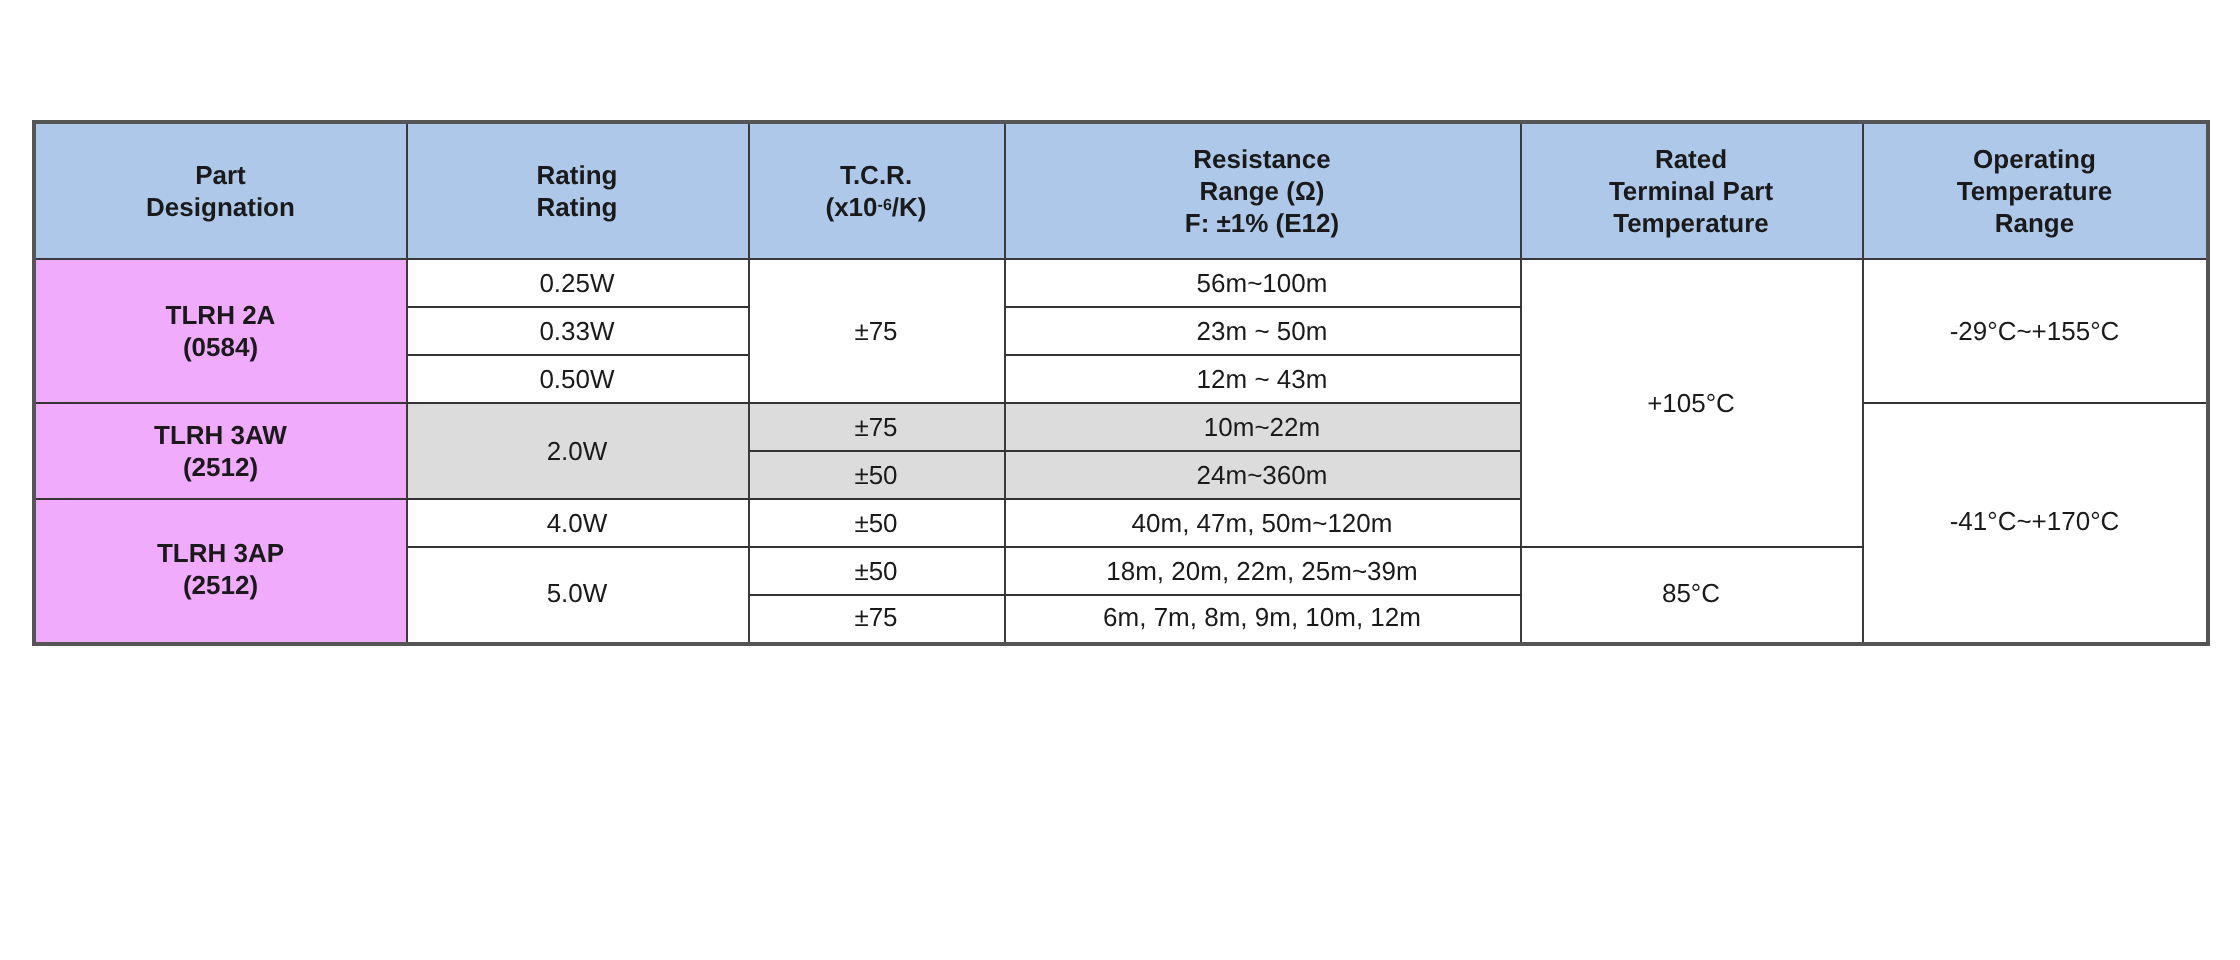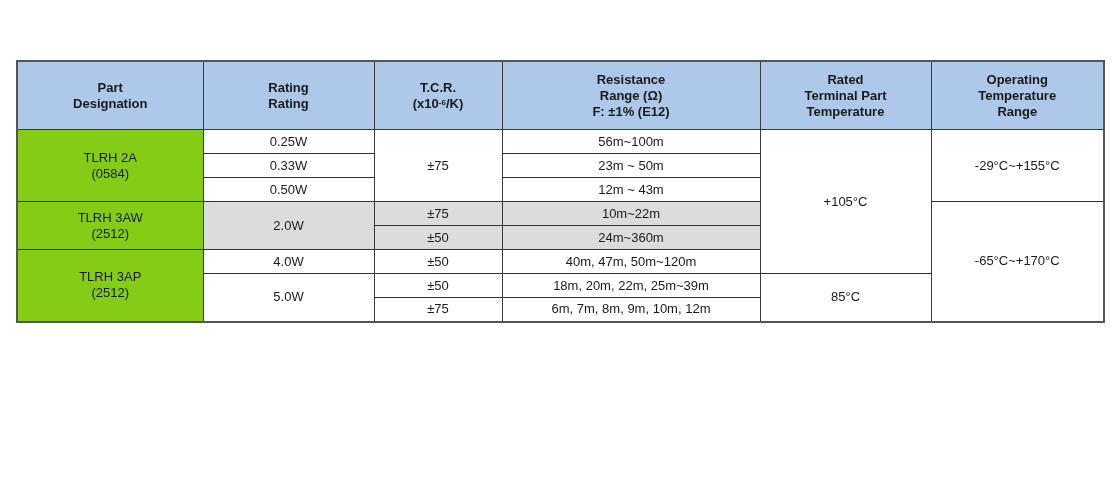--- a/index.html
+++ b/index.html
@@ -5,21 +5,21 @@
   html, body { margin:0; padding:0; background:#ffffff; }
   body { width:1120px; height:480px; position:relative; overflow:hidden;
          font-family:"Liberation Sans", sans-serif; color:#1a1a1a; }
   table.spec { position:absolute; left:16px; top:60px; border-collapse:collapse;
                table-layout:fixed; width:1087px; font-size:13px; }
   table.spec td, table.spec th { border:1px solid #3a3a3a; text-align:center;
                vertical-align:middle; padding:0; line-height:16px; }
   table.spec { border:2px solid #555; }
   th { background:#adc8e8; font-weight:bold; height:67px; font-size:13px; }
   th .line { display:block; }
-  td.part { background:#84cc16; font-weight:normal; }
+  td.part { background:#f0abfc; font-weight:bold; }
   td.part .line { display:block; }
   td.grey { background:#dcdcdc; }
   tr.r { height:24px; }
   tr.r td { border-bottom:1px solid #333; }
   sup { font-size:8px; vertical-align:top; position:relative; top:-1px; }
   .thick-top td { border-top:2px solid #777; }
 </style>
 </head>
 <body>
 
@@ -86,21 +86,21 @@
     </tr>
 
     <tr class="r thick-top">
       <td class="part" rowspan="2">
         <span class="line">TLRH 3AW</span>
         <span class="line">(2512)</span>
       </td>
       <td class="grey" rowspan="2">2.0W</td>
       <td class="grey">±75</td>
       <td class="grey">10m~22m</td>
-      <td rowspan="5">-65°C~+170°C</td>
+      <td rowspan="5">-41°C~+170°C</td>
     </tr>
     <tr class="r">
       <td class="grey">±50</td>
       <td class="grey">24m~360m</td>
     </tr>
 
     <tr class="r thick-top">
       <td class="part" rowspan="3">
         <span class="line">TLRH 3AP</span>
         <span class="line">(2512)</span>

